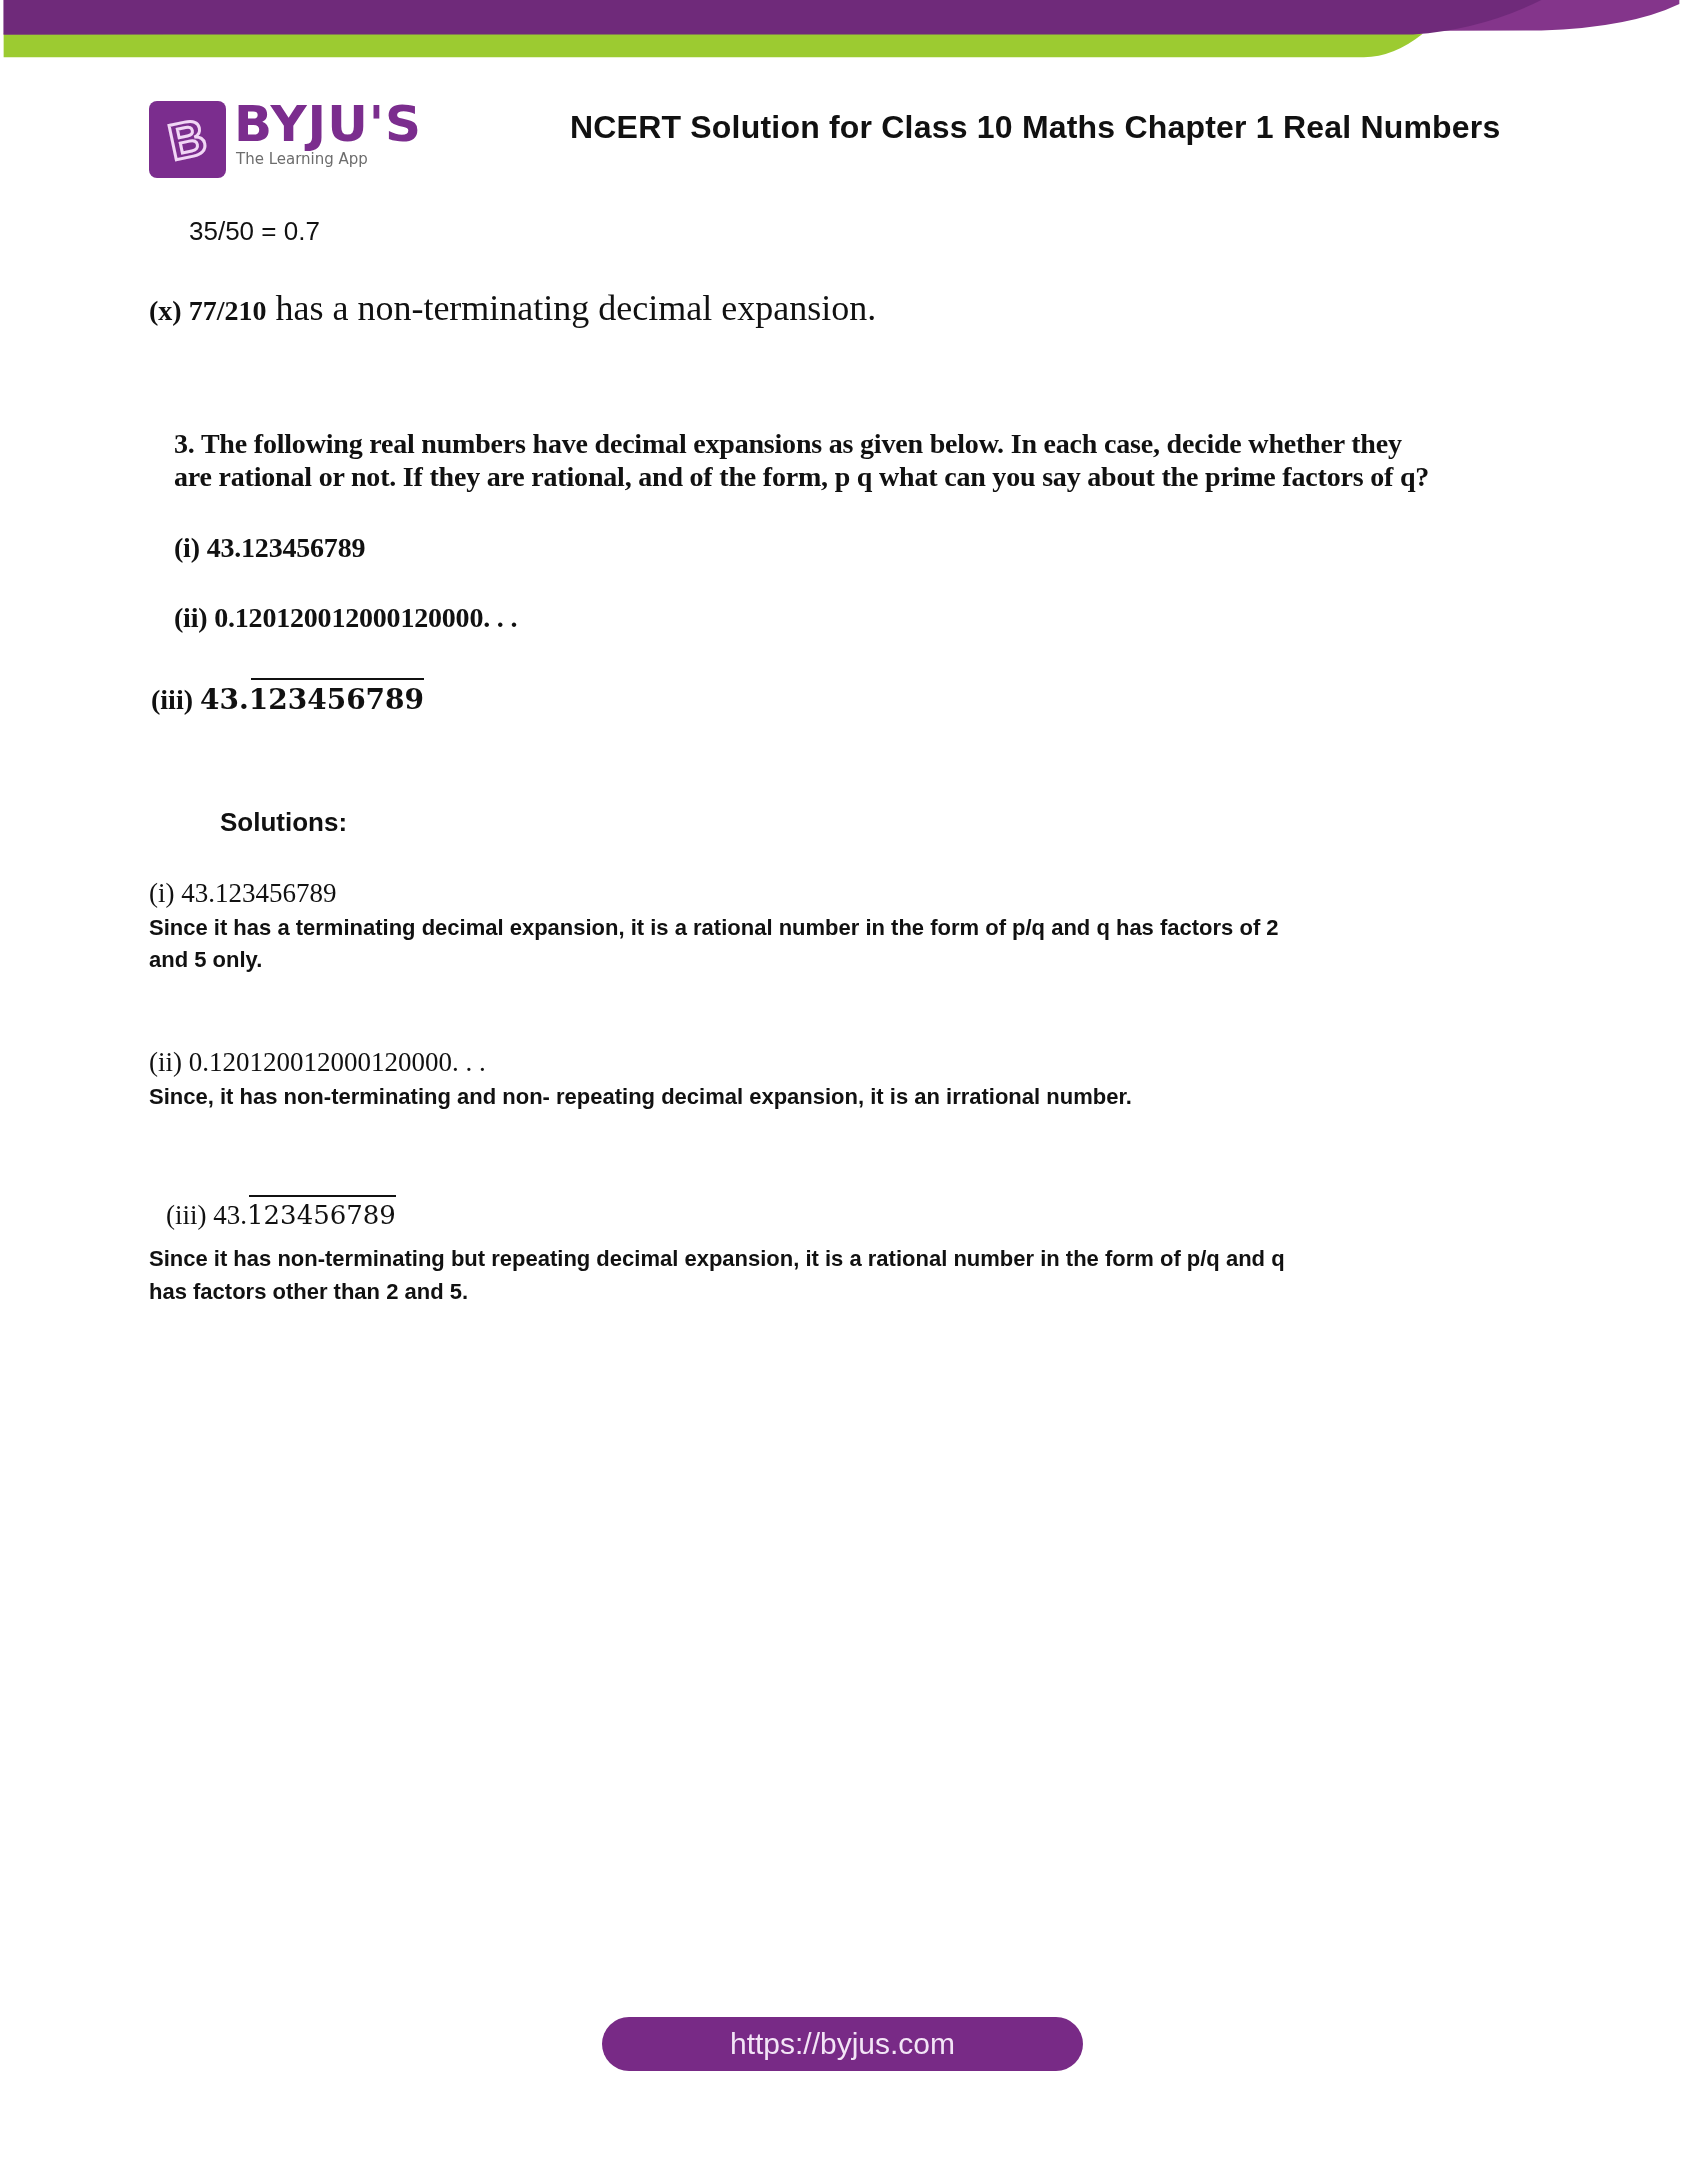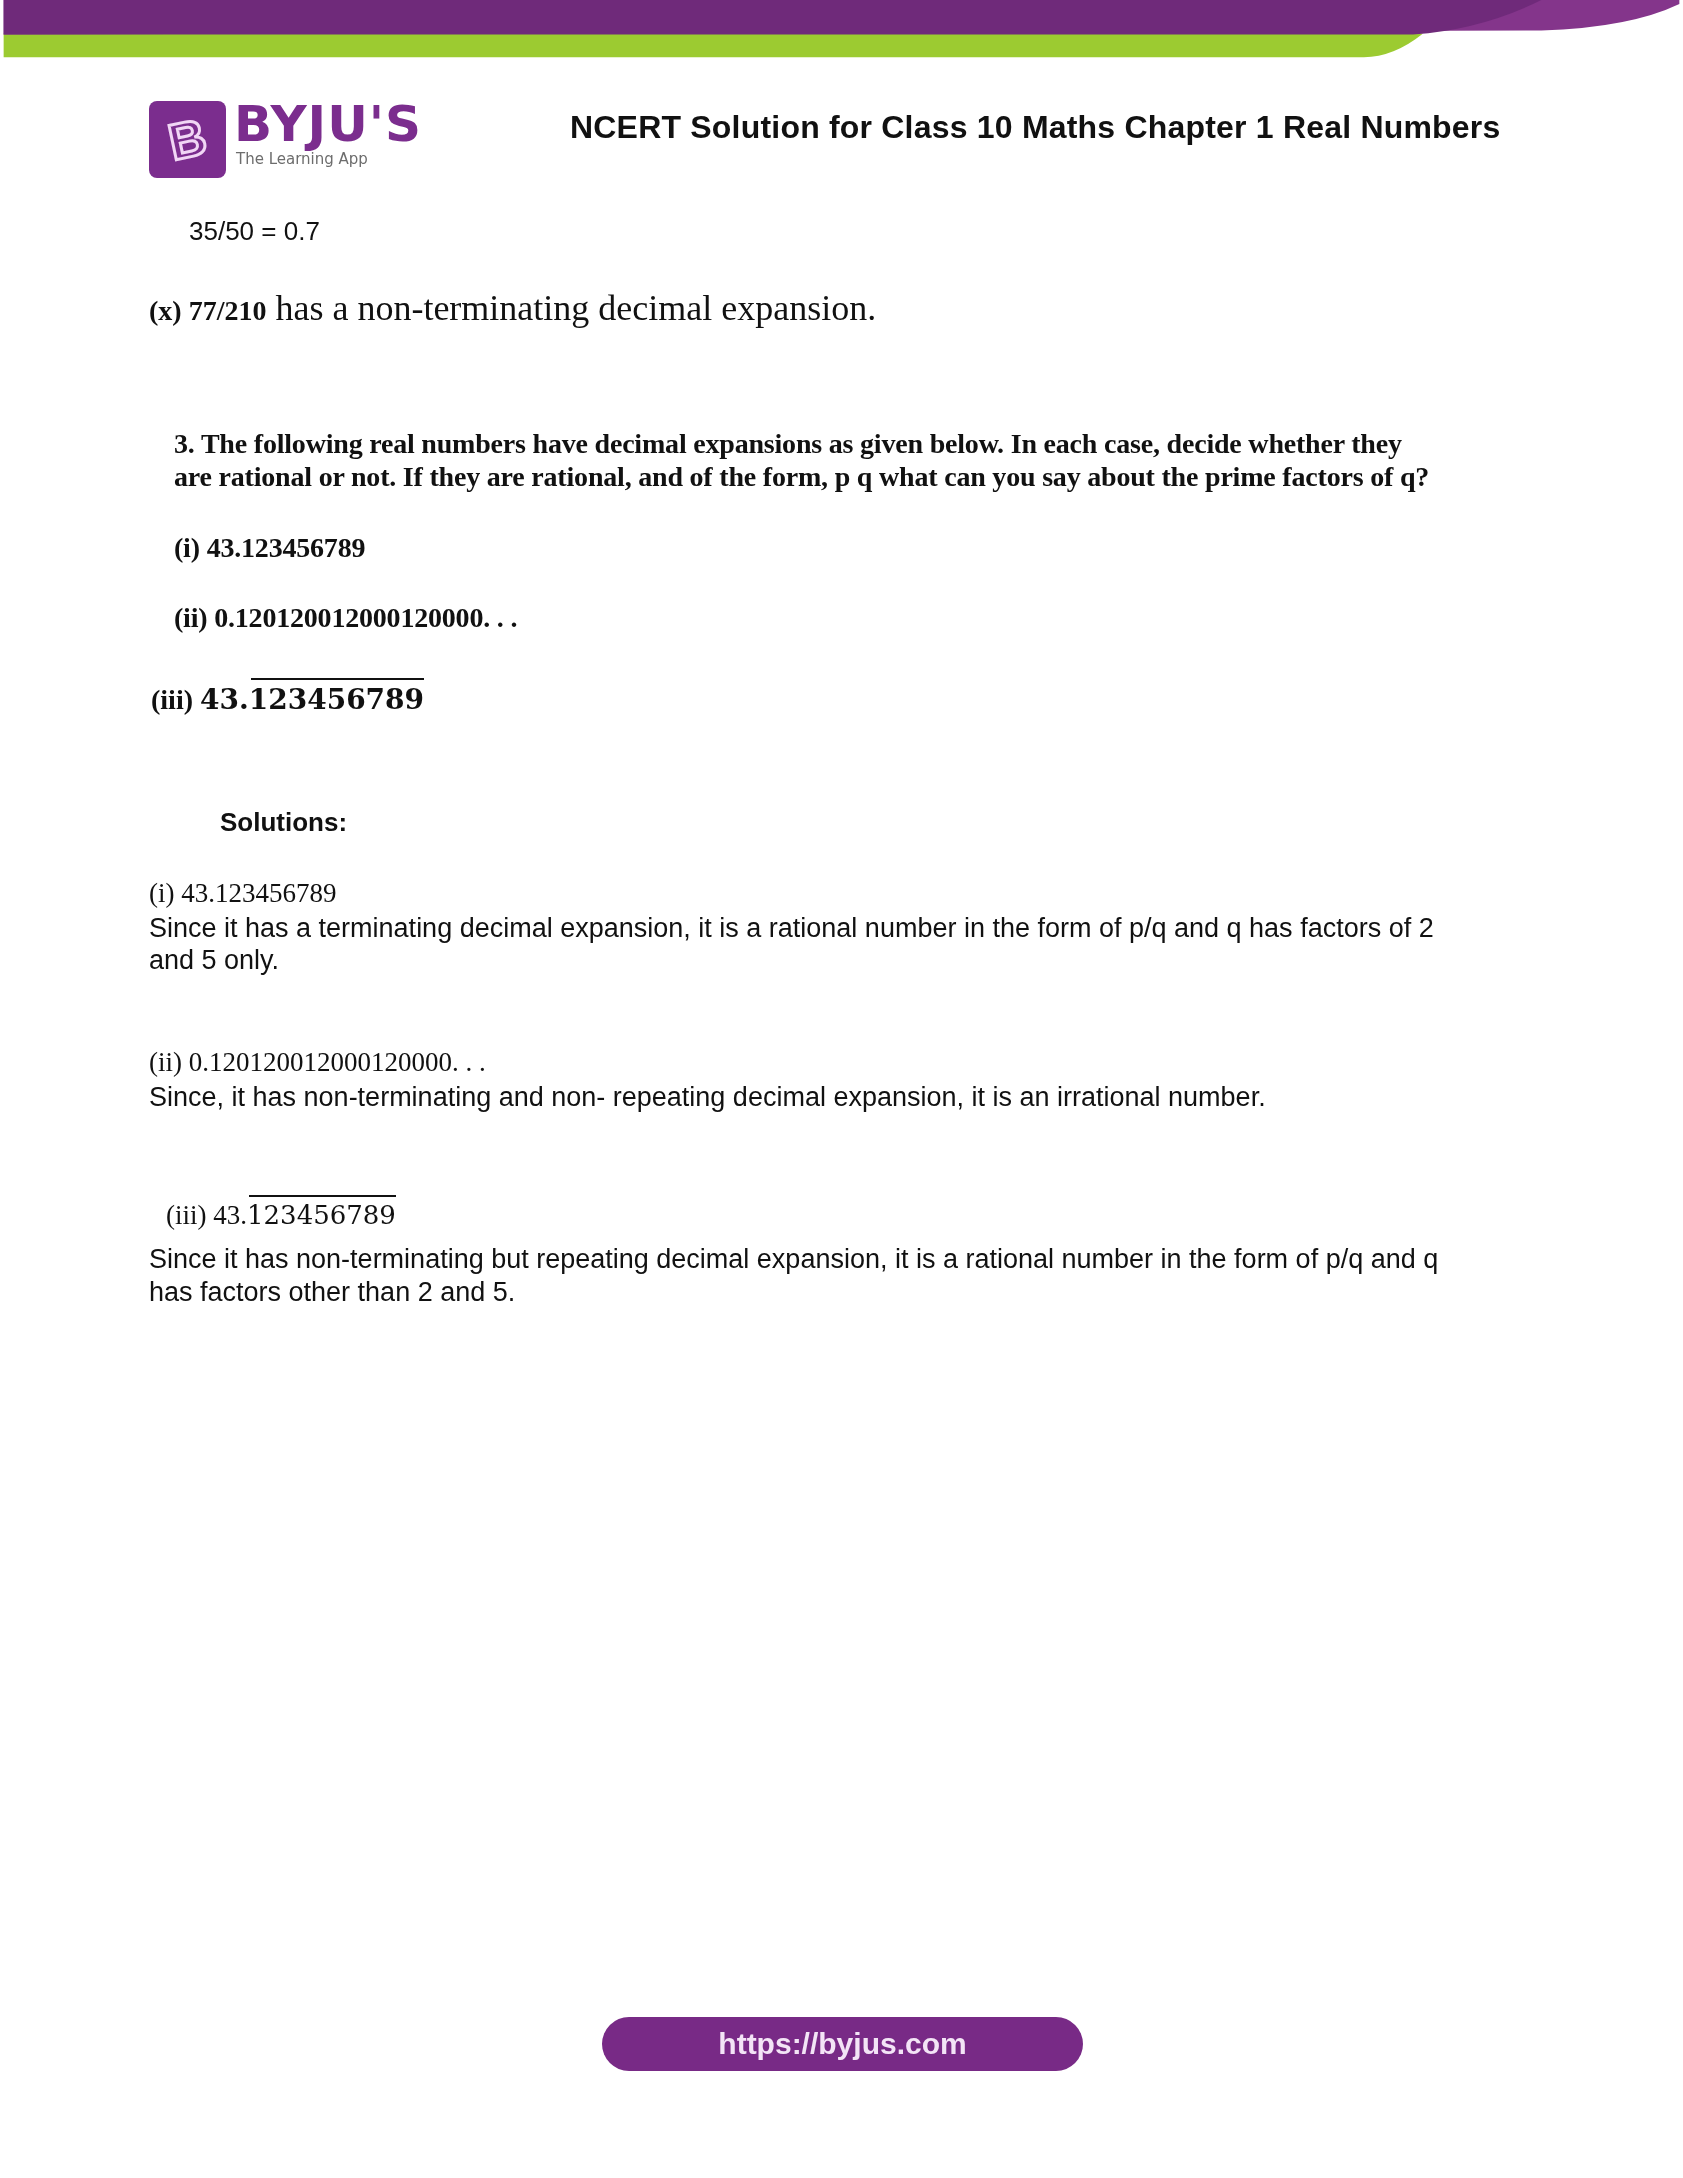--- a/index.html
+++ b/index.html
@@ -22,25 +22,25 @@
     .txt { position: absolute; left: 149px; color: #111; white-space: nowrap; }
     .sans { font-family: "Liberation Sans", sans-serif; }
     .serif { font-family: "Liberation Serif", serif; }
     .b { font-weight: bold; }
 
     .q-line { font-family: "Liberation Serif", serif; font-weight: bold; font-size: 28px; letter-spacing: -0.2px; margin-left: 25px; }
 
     .overline-num { position: relative; display: inline-block; }
     .overline-num::before { content: ""; position: absolute; left: 2px; right: 0; top: -5px; height: 2px; background: #111; }
 
-    .body-text { font-family: "Liberation Sans", sans-serif; font-size: 27px; line-height: 34px; }
+    .body-text { font-family: "Liberation Sans", sans-serif; font-size: 22px; line-height: 34px; font-weight: bold; }
 
     .footer-pill { position: absolute; left: 602px; top: 2017px; width: 481px; height: 54px; background: #782a86;
                    border-radius: 28px; text-align: center; line-height: 54px; font-family: "Liberation Sans", sans-serif;
-                   font-size: 30px; color: #f3e4f6; font-weight: bold; }
+                   font-size: 30px; color: #f3e4f6; }
   </style>
 </head>
 <body>
 
 <svg class="header-band" viewBox="0 0 1700 70" width="1683" height="69">
   <path d="M0,34 L0,58 L1380,58 Q1410,58 1440,34 Z" fill="#9ccb31"></path>
   <path d="M0,0 L1700,0 L1700,4 Q1650,28 1560,31 L0,35 Z" fill="#84358b"></path>
   <path d="M0,0 L1560,0 Q1500,30 1430,35 L0,35 Z" fill="#6f2a7a"></path>
 </svg>
 

